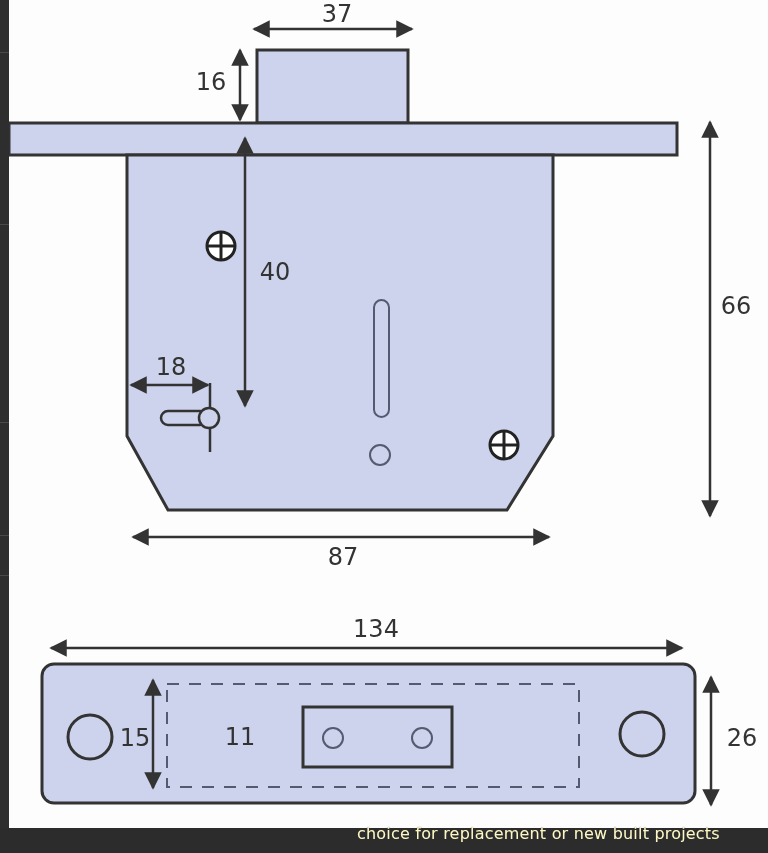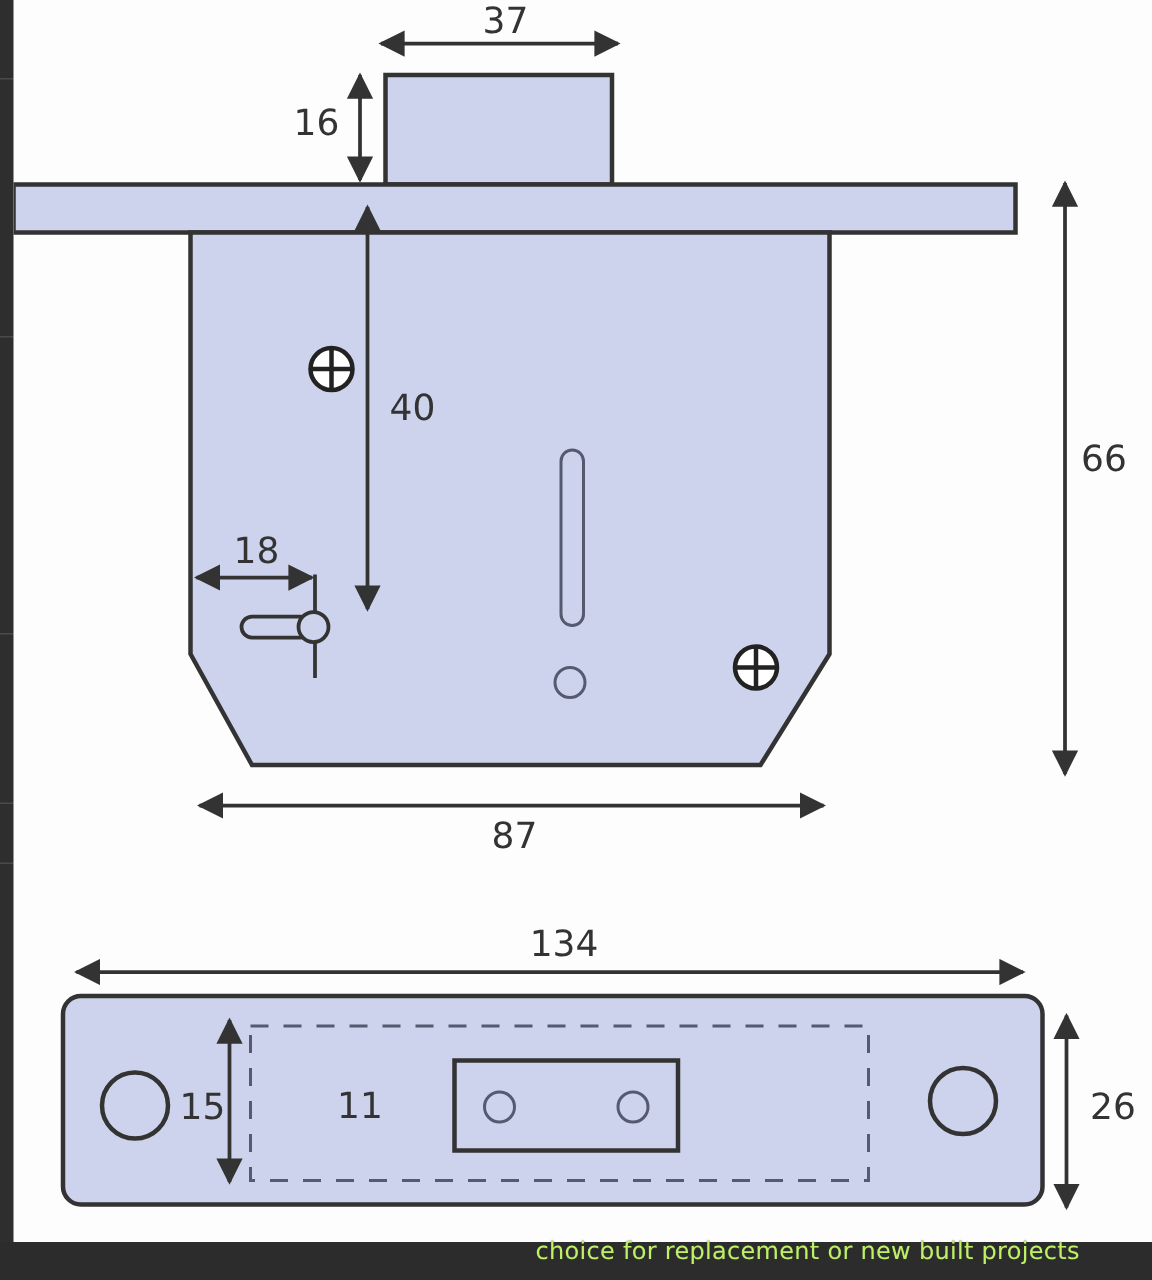--- a/index.html
+++ b/index.html
@@ -18,21 +18,21 @@
     .canvas {
       position: absolute; left: 9px; top: 0; width: 759px; height: 828px;
       background: #fdfdfd;
     }
     .bottom-bar {
       position: absolute; left: 0; top: 828px; width: 768px; height: 25px;
       background: #2c2c2c;
     }
     .caption {
       position: absolute; left: 357px; top: 824px;
-      font-size: 16px; color: #bef264; white-space: nowrap;
+      font-size: 16px; color: #fef9c3; white-space: nowrap;
       letter-spacing: 0.2px;
       text-shadow: 0 0 1px #444;
     }
     svg { position: absolute; left: 0; top: 0; }
     .dim-label {
       font-family: "DejaVu Sans", "Liberation Sans", sans-serif;
       font-size: 24px; fill: #333333;
     }
   </style>
 </head>

